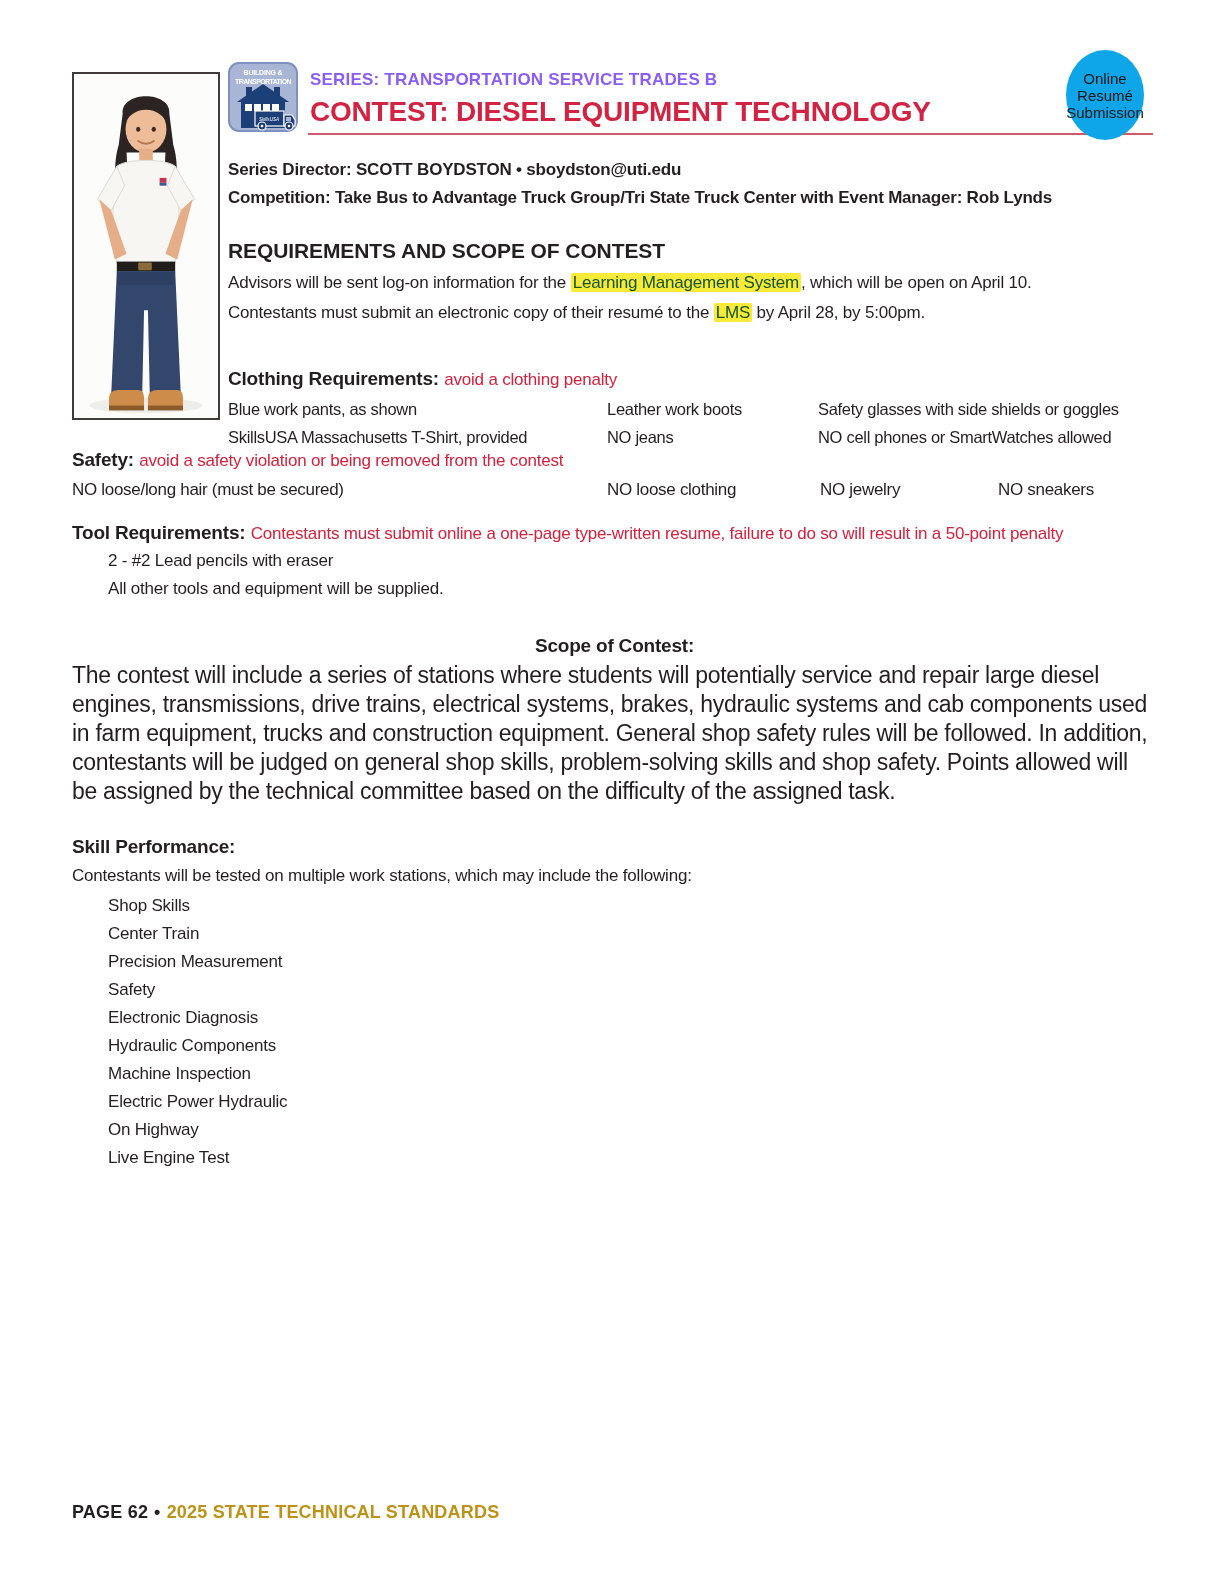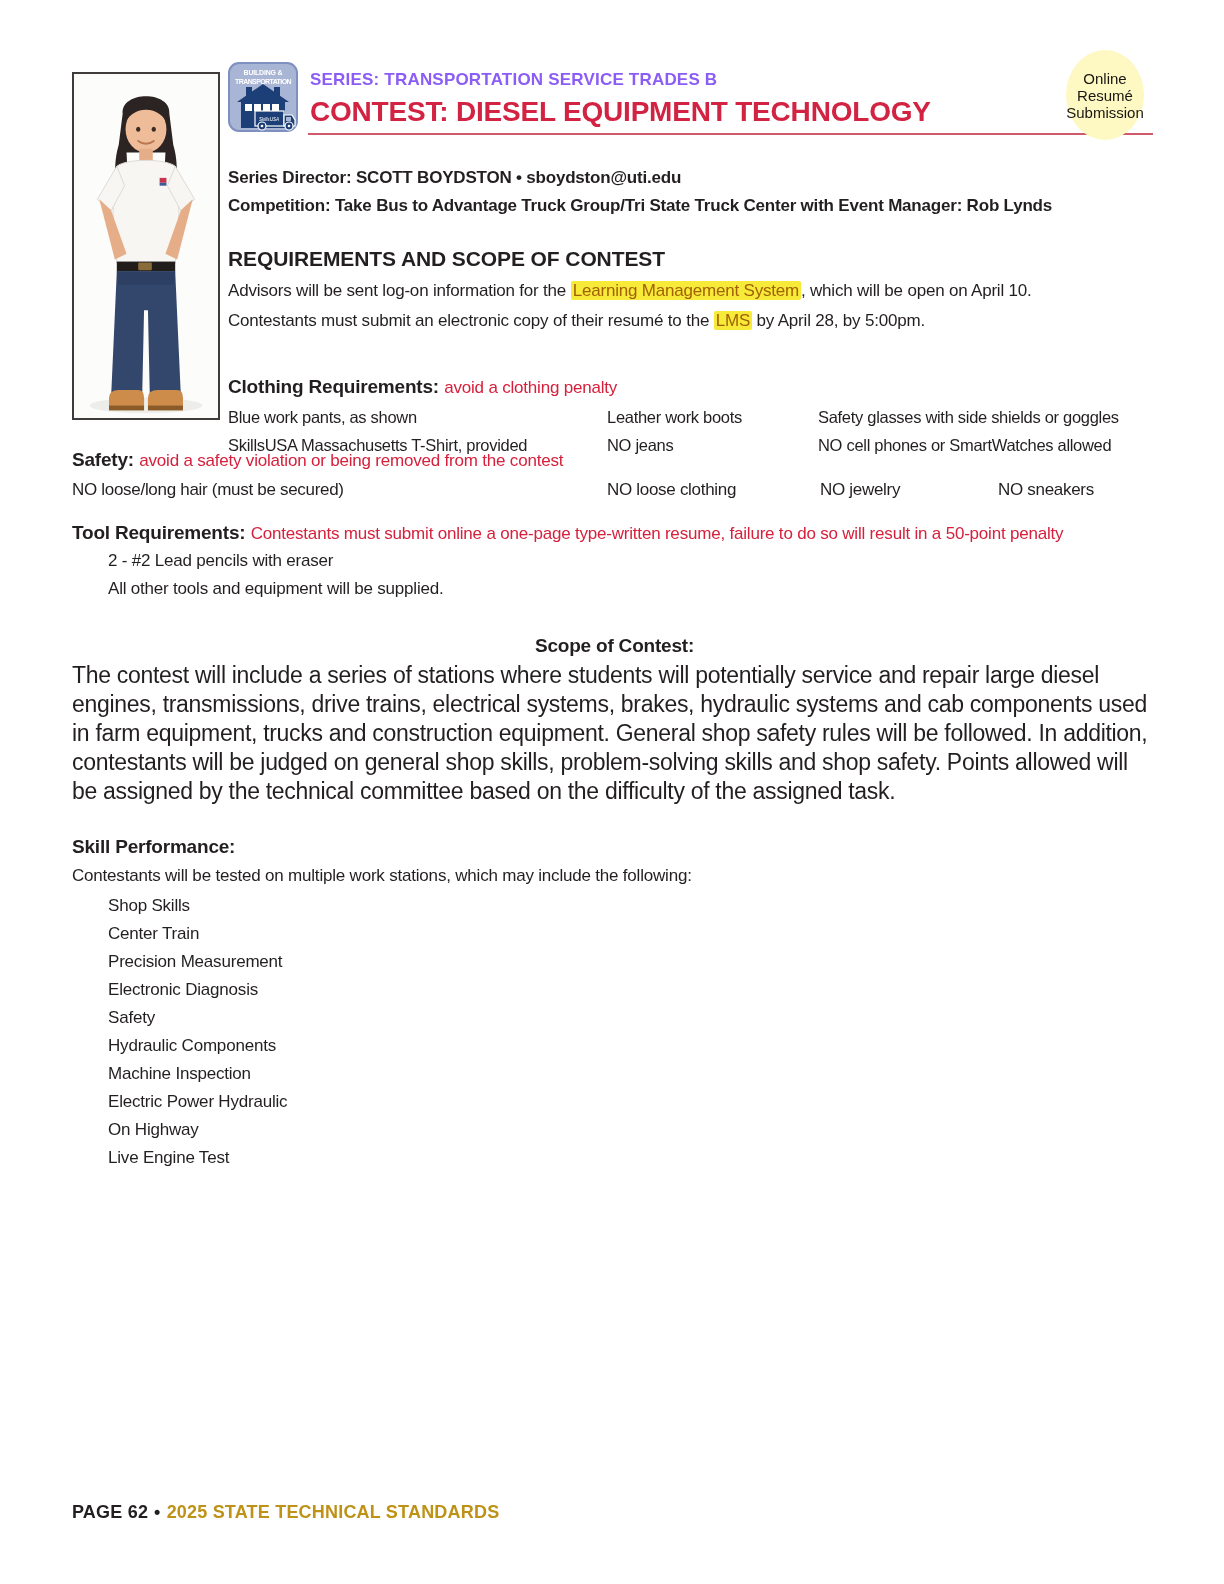--- a/index.html
+++ b/index.html
@@ -21,30 +21,30 @@
   .contest-line{
     position:absolute;left:310px;top:96px;width:800px;
     font-size:28px;font-weight:bold;color:#d22342;letter-spacing:-.2px;
   }
   .title-rule{
     position:absolute;left:308px;top:133px;width:845px;height:2px;
     background:#d05a6c;z-index:1;
   }
   .badge{
     position:absolute;left:1066px;top:50px;width:78px;height:90px;
-    background:#fef9c3;border-radius:50%;z-index:2;
+    background:#0ea5e9;border-radius:50%;z-index:2;
     display:flex;flex-direction:column;align-items:center;justify-content:center;
     font-size:15px;line-height:17px;color:#181512;text-align:center;
   }
   .badge div{white-space:nowrap;}
-  .header-block{position:absolute;left:228px;top:164px;width:935px;}
+  .header-block{position:absolute;left:228px;top:156px;width:935px;}
   .bold-line{margin:0;font-size:17px;font-weight:bold;line-height:28px;letter-spacing:-.2px;}
   .req-heading{margin:26px 0 4px 0;font-size:21px;font-weight:bold;line-height:26px;letter-spacing:-.1px;}
   .req-line{margin:0;font-size:17px;line-height:30px;letter-spacing:-.2px;}
-  mark.hl{background:#f7ea38;color:#a16207;padding:0 2px;border-radius:2px;}
+  mark.hl{background:#f7ea38;color:#14532d;padding:0 2px;border-radius:2px;}
   .sec-heading{margin:0;font-size:19px;line-height:26px;font-weight:normal;}
   .sec-heading b{font-weight:bold;letter-spacing:-.2px;}
   .red{color:#d6203c;font-size:17px;letter-spacing:-.2px;}
   .clothing-heading{margin-top:38px;}
   .clothing-grid{
     display:grid;grid-template-columns:379px 211px 1fr;
     margin-top:2px;font-size:16.5px;line-height:28px;letter-spacing:-.3px;
   }
   .clothing-grid span{white-space:nowrap;}
   
@@ -180,22 +180,22 @@
 
     <h3 class="sec-heading scope-heading"><b>Scope of Contest:</b></h3>
     <p class="para">The contest will include a series of stations where students will potentially service and repair large diesel engines, transmissions, drive trains, electrical systems, brakes, hydraulic systems and cab components used in farm equipment, trucks and construction equipment. General shop safety rules will be followed. In addition, contestants will be judged on general shop skills, problem-solving skills and shop safety. Points allowed will be assigned by the technical committee based on the difficulty of the assigned task.</p>
 
     <h3 class="sec-heading skill-heading"><b>Skill Performance:</b></h3>
     <p class="intro">Contestants will be tested on multiple work stations, which may include the following:</p>
     <div class="skill-list">
       <p class="indent">Shop Skills</p>
       <p class="indent">Center Train</p>
       <p class="indent">Precision Measurement</p>
+      <p class="indent">Safety</p>
       <p class="indent">Electronic Diagnosis</p>
-      <p class="indent">Safety</p>
       <p class="indent">Hydraulic Components</p>
       <p class="indent">Machine Inspection</p>
       <p class="indent">Electric Power Hydraulic</p>
       <p class="indent">On Highway</p>
       <p class="indent">Live Engine Test</p>
     </div>
   </div>
 
   <div class="footer">
     <span class="pg">PAGE 62</span><span class="dot">•</span><span class="gold">2025 STATE TECHNICAL STANDARDS</span>

